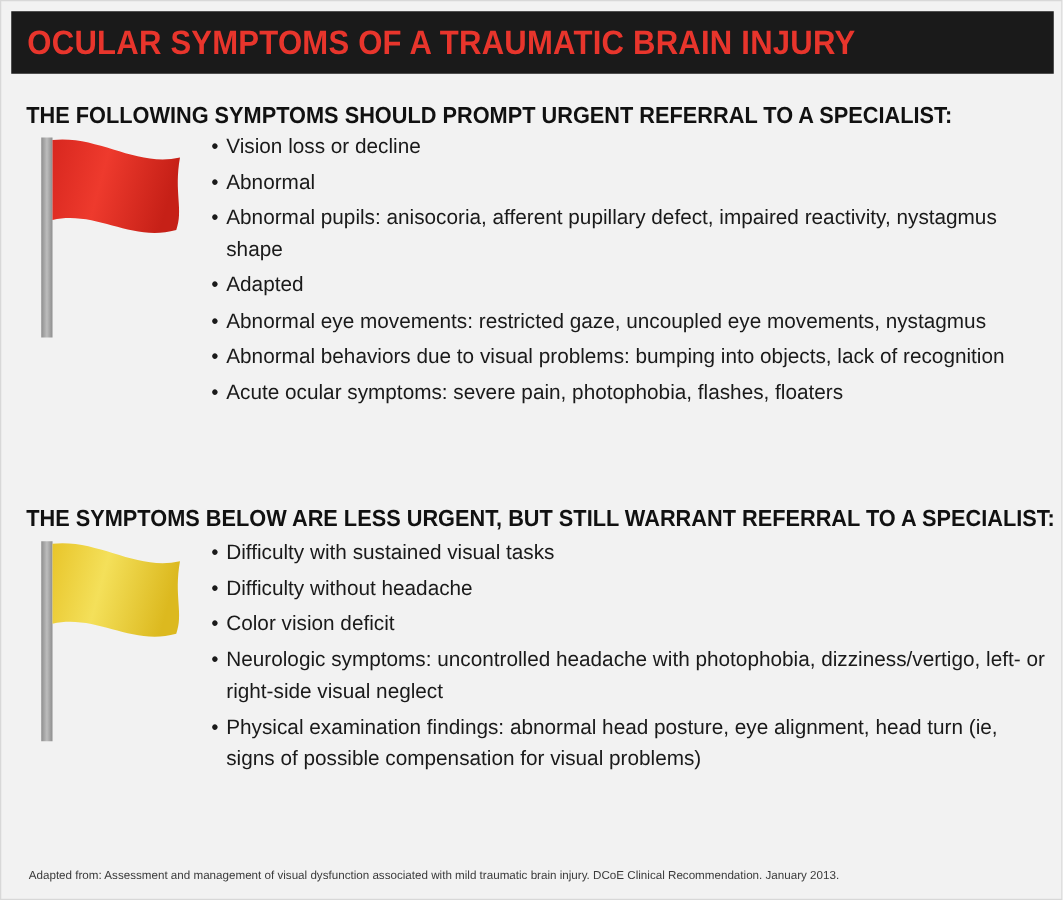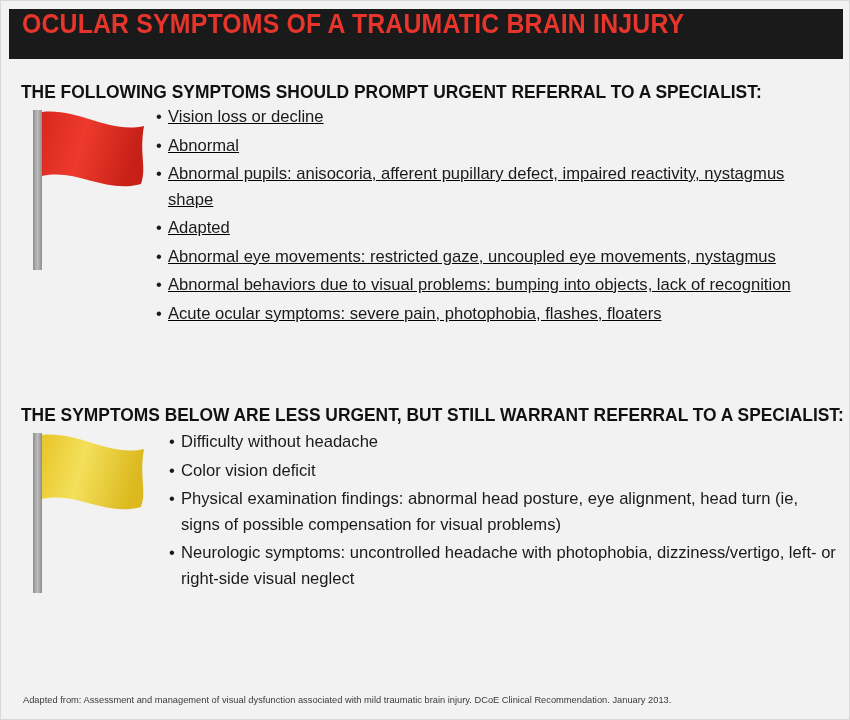--- a/index.html
+++ b/index.html
@@ -23,20 +23,21 @@
   }
   
   .title-bar {
     position: absolute;
     left: 8px;
     top: 8px;
     width: 834px;
     height: 50px;
     background: #1a1a1a;
     display: flex;
+    align-items: center;
   }
   .title-text {
     color: #e8352c;
     font-size: 27px;
     font-weight: bold;
     letter-spacing: 0.2px;
     padding-left: 14px;
     font-family: "Liberation Sans", sans-serif;
     transform: scaleX(0.92);
     transform-origin: left center;
@@ -64,21 +65,21 @@
   #flag-red { left: 18px; top: 105px; }
   #flag-yellow { left: 18px; top: 428px; }
 
   
   .sym-list {
     position: absolute;
     margin: 0;
     padding: 0;
     list-style: none;
   }
-  #list-urgent { left: 155px; top: 103px; width: 670px; text-decoration: underline; }
+  #list-urgent { left: 168px; top: 103px; width: 670px; }
   #list-less-urgent { left: 168px; top: 428px; width: 670px; }
 
   .sym-list li {
     position: relative;
     padding-left: 12px;
     color: #1a1a1a;
     font-size: 16.6px;
     line-height: 25.5px;
     margin-bottom: 3px;
     font-family: "Liberation Sans", sans-serif;
@@ -147,21 +148,22 @@
   </ul>
 
   <div class="section-heading" id="heading-less-urgent">THE SYMPTOMS BELOW ARE LESS URGENT, BUT STILL WARRANT REFERRAL TO A SPECIALIST:</div>
 
   <svg class="flag" id="flag-yellow" viewBox="0 0 150 190">
     <rect x="14" y="4" width="9" height="160" fill="url(#poleGrad)"></rect>
     <path d="M23,6 C60,2 90,28 125,20 C120,48 128,62 122,78 C86,88 58,62 23,70 Z" fill="url(#yelGrad)"></path>
   </svg>
 
   <ul class="sym-list" id="list-less-urgent">
+    <li>Difficulty with sustained visual tasks</li>
     <li>Difficulty without headache</li>
     <li>Color vision deficit</li>
+    <li>Neurologic symptoms: uncontrolled headache with photophobia, dizziness/vertigo, left- or right-side visual neglect</li>
     <li>Physical examination findings: abnormal head posture, eye alignment, head turn (ie, signs of possible compensation for visual problems)</li>
-    <li>Neurologic symptoms: uncontrolled headache with photophobia, dizziness/vertigo, left- or right-side visual neglect</li>
   </ul>
 
   <div class="footer">Adapted from: Assessment and management of visual dysfunction associated with mild traumatic brain injury. DCoE Clinical Recommendation. January 2013.</div>
 
 </div>
 
 </body></html>

